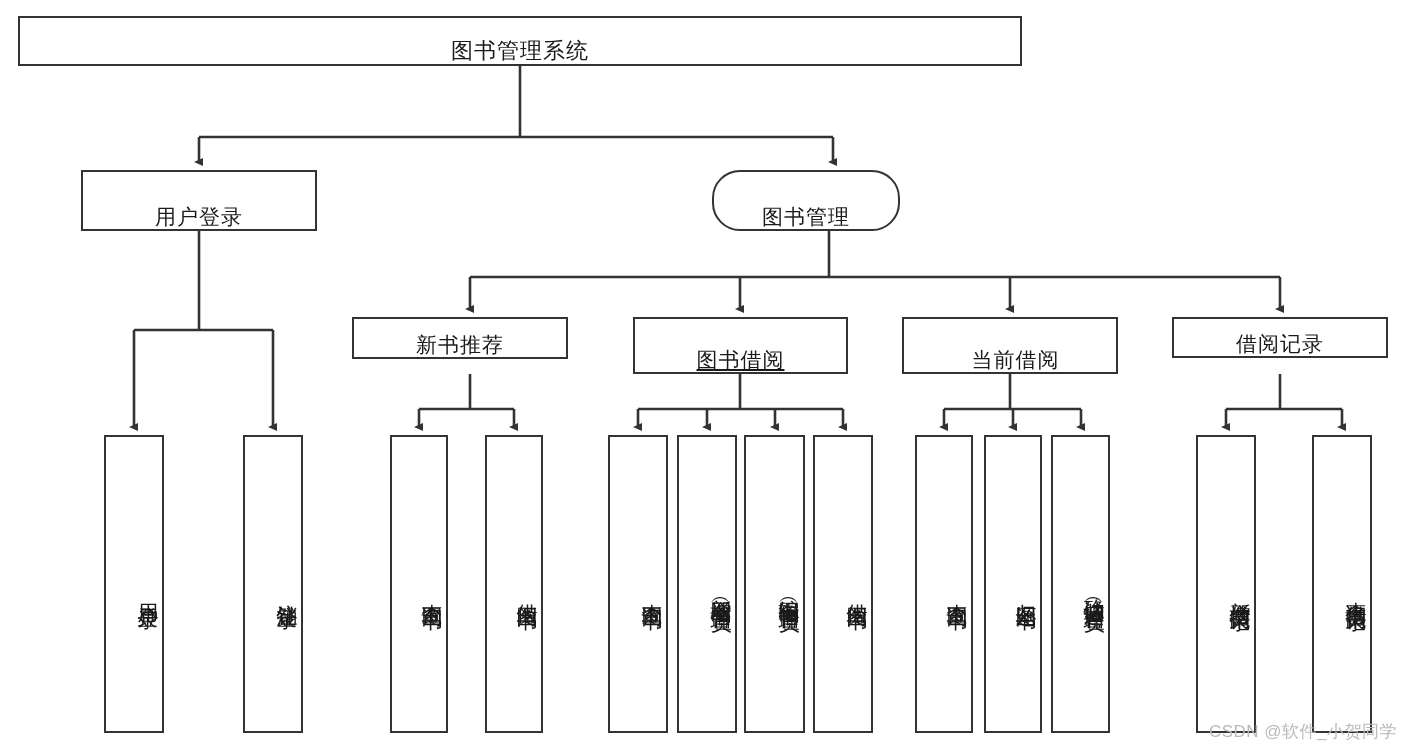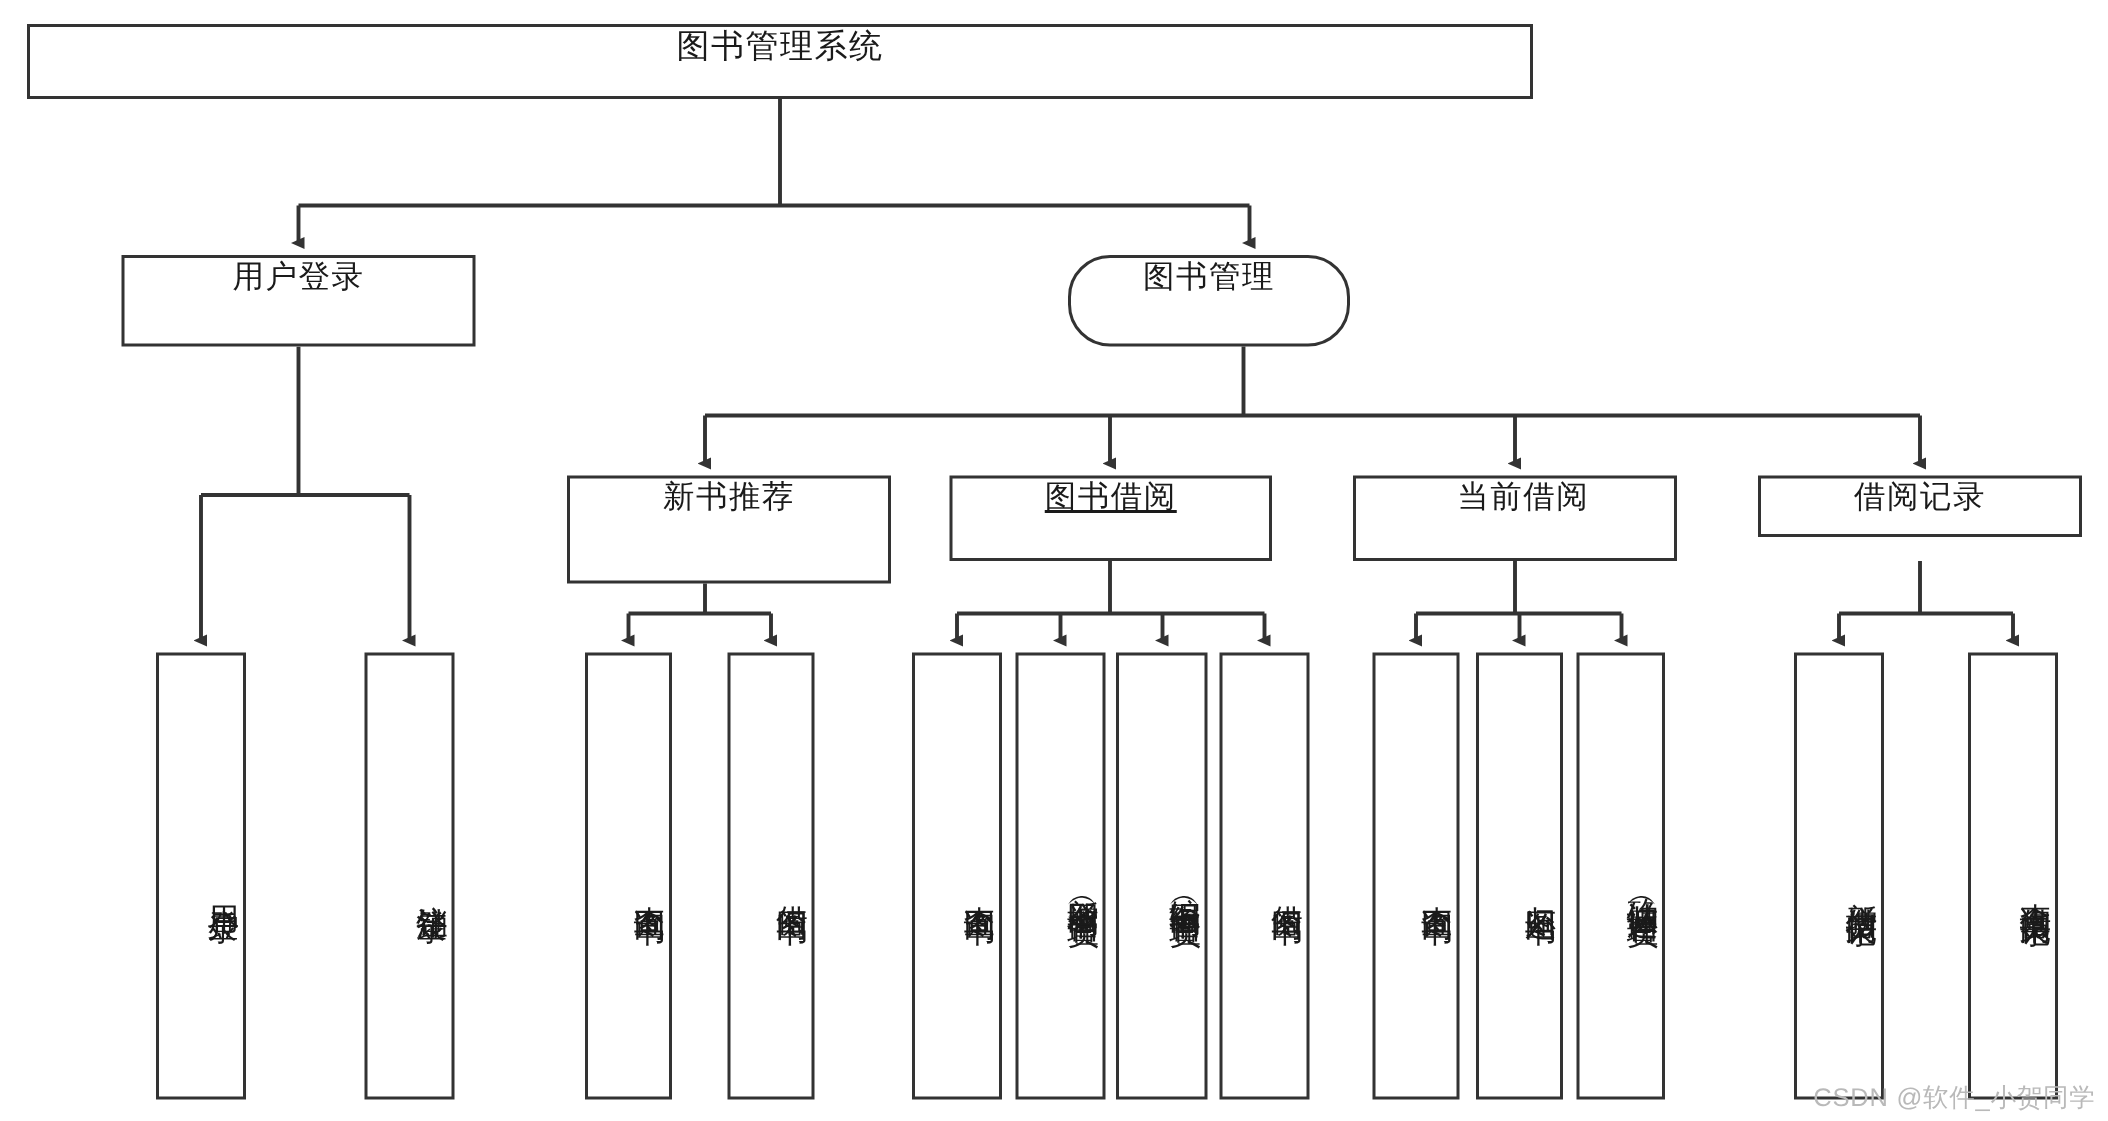--- a/index.html
+++ b/index.html
@@ -24,21 +24,21 @@
     width: 1405px;
     height: 747px;
     pointer-events: none;
   }
   .node {
     position: absolute;
     box-sizing: border-box;
     background: #ffffff;
     border: 2px solid #333333;
     display: flex;
-    align-items: flex-start;
+    align-items: flex-end;
     justify-content: center;
     color: #1a1a1a;
   }
   .node.h {
     font-size: 21px;
     letter-spacing: 1px;
     line-height: 1.2;
   }
   .node.root {
     font-size: 22px;
@@ -126,21 +126,21 @@
     <span>图书管理系统</span>
   </div>
 
   <div class="node h" style="left:81px; top:170px; width:236px; height:61px;">
     <span>用户登录</span>
   </div>
   <div class="node h" style="left:712px; top:170px; width:188px; height:61px;border-radius:28px;">
     <span>图书管理</span>
   </div>
 
-  <div class="node h" style="left:378px; top:317px; width:216px; height:72px;">
+  <div class="node h" style="left:352px; top:317px; width:216px; height:42px;">
     <span>新书推荐</span>
   </div>
   <div class="node h" style="left:633px; top:317px; width:215px; height:57px;text-decoration:underline;">
     <span>图书借阅</span>
   </div>
   <div class="node h" style="left:902px; top:317px; width:216px; height:57px;padding-left:11px;">
     <span>当前借阅</span>
   </div>
   <div class="node h" style="left:1172px; top:317px; width:216px; height:41px;">
     <span>借阅记录</span>

